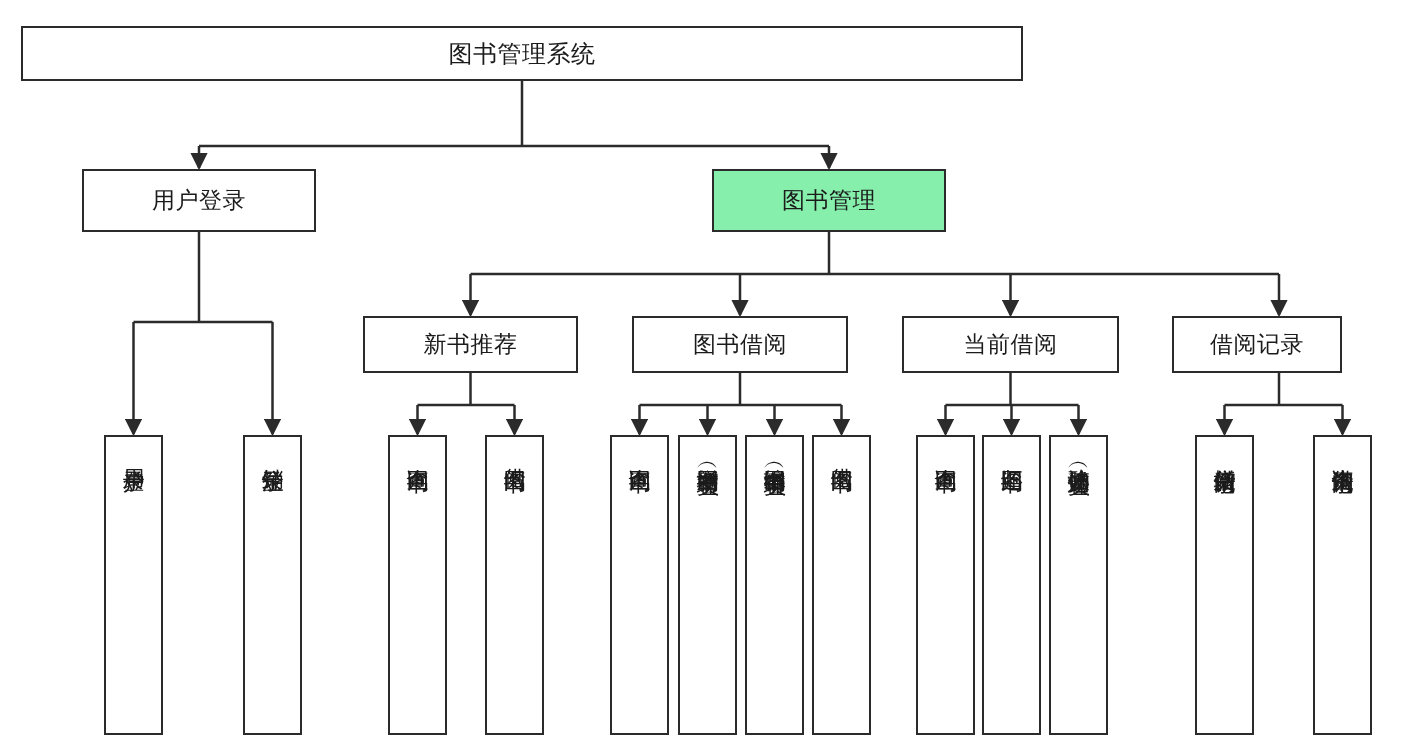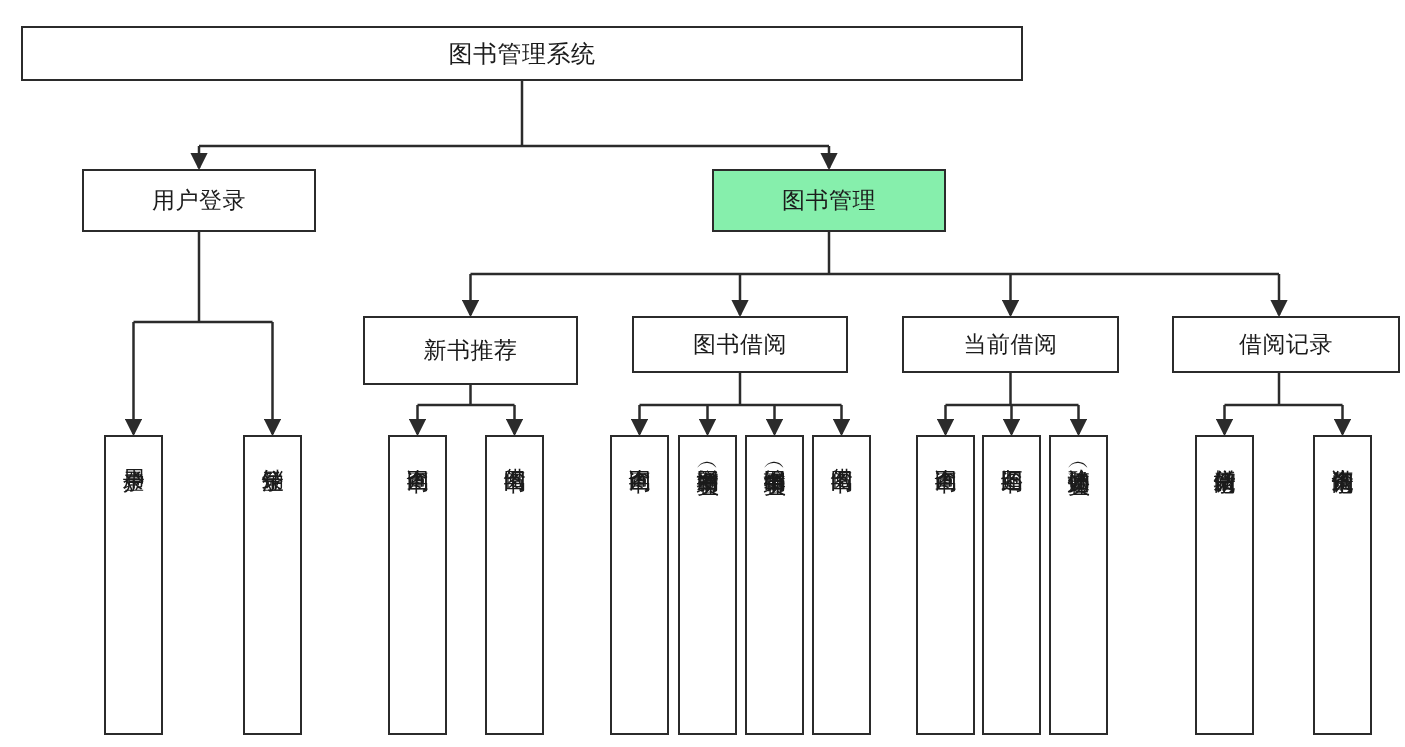--- a/index.html
+++ b/index.html
@@ -126,30 +126,30 @@
   <div id="node-layer">
       <div class="node horiz root" style="left: 21px; top: 26px; width: 1002px; height: 55px; border-color: rgb(43, 43, 43); background: rgb(255, 255, 255);">
         <span class="node-label" style="color: rgb(27, 27, 27);">图书管理系统</span>
       </div>
       <div class="node horiz" style="left: 82px; top: 169px; width: 234px; height: 63px; border-color: rgb(43, 43, 43); background: rgb(255, 255, 255);">
         <span class="node-label" style="color: rgb(27, 27, 27);">用户登录</span>
       </div>
       <div class="node horiz" style="left: 712px; top: 169px; width: 234px; height: 63px; border-color: rgb(43, 43, 43); background: #86efac;">
         <span class="node-label" style="color: rgb(27, 27, 27);">图书管理</span>
       </div>
-      <div class="node horiz" style="left: 363px; top: 316px; width: 215px; height: 69px; border-color: rgb(43, 43, 43); background: rgb(255, 255, 255);">
+      <div class="node horiz" style="left: 363px; top: 316px; width: 215px; height: 57px; border-color: rgb(43, 43, 43); background: rgb(255, 255, 255);">
         <span class="node-label" style="color: rgb(27, 27, 27);">新书推荐</span>
       </div>
       <div class="node horiz" style="left: 632px; top: 316px; width: 216px; height: 57px; border-color: rgb(43, 43, 43); background: rgb(255, 255, 255);">
         <span class="node-label" style="color: rgb(27, 27, 27); text-align: center;">图书借阅</span>
       </div>
       <div class="node horiz" style="left: 902px; top: 316px; width: 217px; height: 57px; border-color: rgb(43, 43, 43); background: rgb(255, 255, 255);">
         <span class="node-label" style="color: rgb(27, 27, 27); text-align: center;">当前借阅</span>
       </div>
-      <div class="node horiz" style="left: 1172px; top: 316px; width: 228px; height: 57px; border-color: rgb(43, 43, 43); background: rgb(255, 255, 255);">
+      <div class="node horiz" style="left: 1172px; top: 316px; width: 170px; height: 57px; border-color: rgb(43, 43, 43); background: rgb(255, 255, 255);">
         <span class="node-label" style="color: rgb(27, 27, 27);">借阅记录</span>
       </div>
       <div class="node vert" style="left: 104px; top: 435px; width: 59px; height: 300px; border-color: rgb(43, 43, 43); background: rgb(255, 255, 255);">
         <span class="node-label" style="color: rgb(27, 27, 27);">用户登录</span>
       </div>
       <div class="node vert" style="left: 243px; top: 435px; width: 59px; height: 300px; border-color: rgb(43, 43, 43); background: rgb(255, 255, 255);">
         <span class="node-label" style="color: rgb(27, 27, 27);">注销登录</span>
       </div>
       <div class="node vert" style="left: 388px; top: 435px; width: 59px; height: 300px; border-color: rgb(43, 43, 43); background: rgb(255, 255, 255);">
         <span class="node-label" style="color: rgb(27, 27, 27);">查询图书</span>

